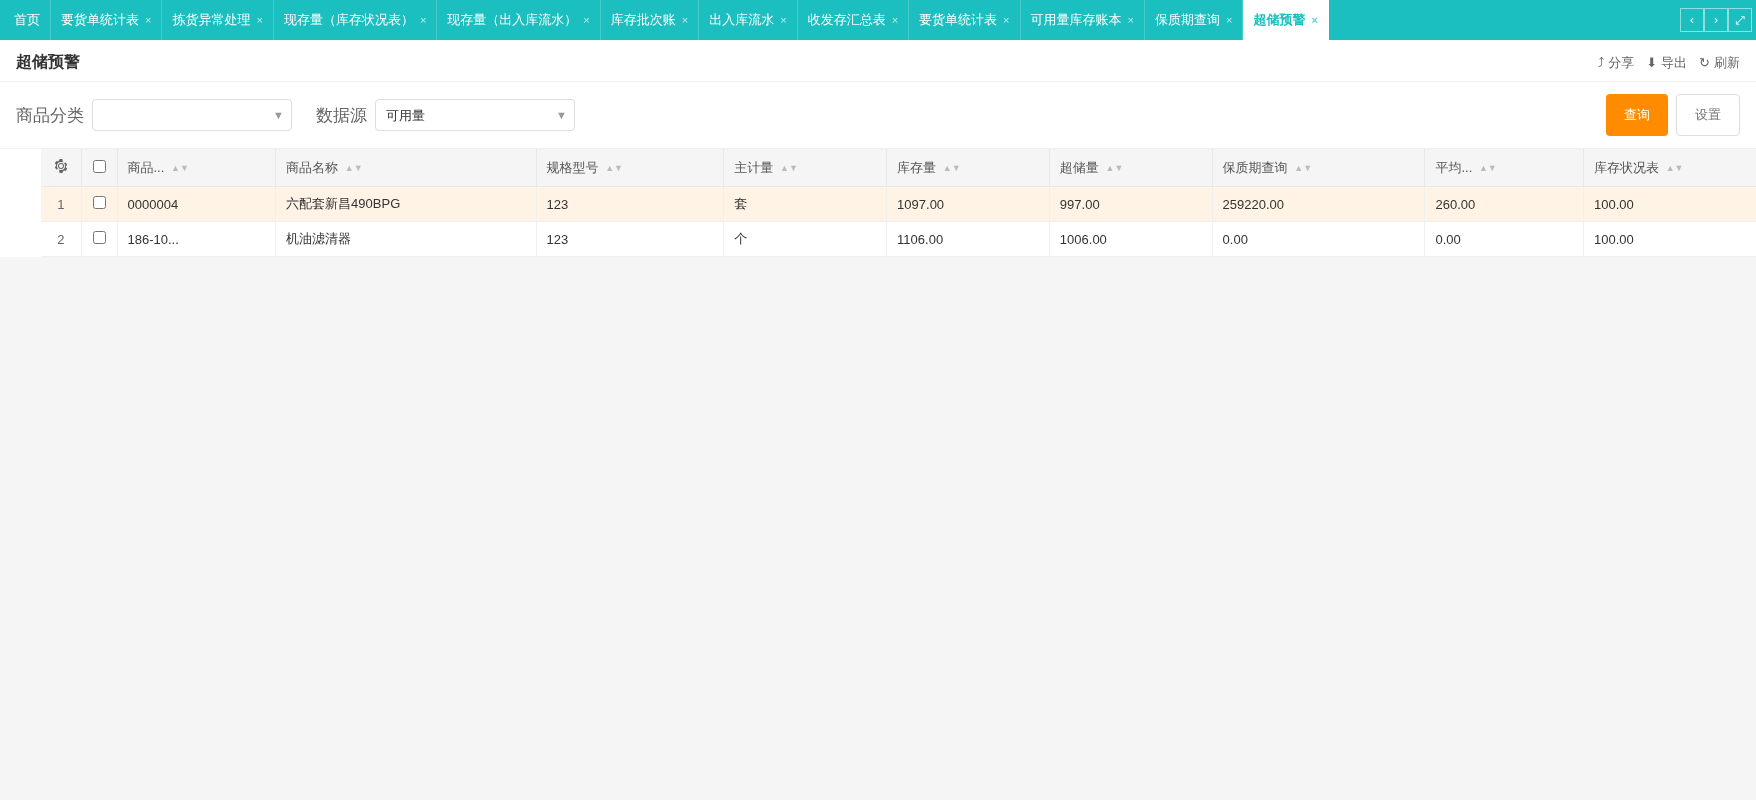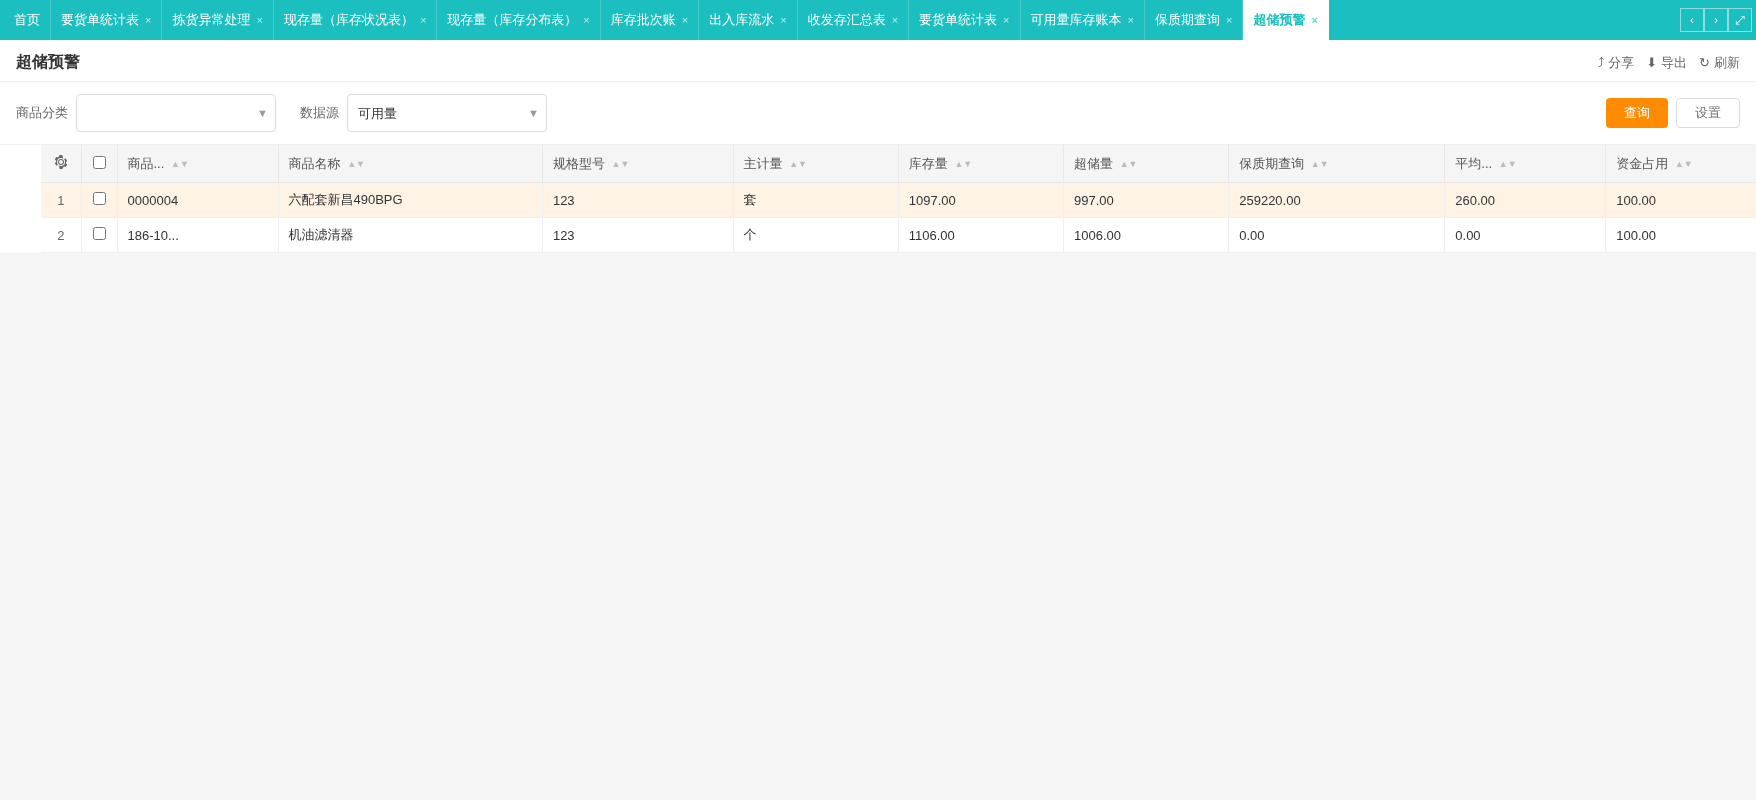--- a/index.html
+++ b/index.html
@@ -100,53 +100,53 @@
       gap: 24px;
       border-bottom: 1px solid #f0f0f0;
     }
     .filter-group {
       display: flex;
       align-items: center;
       gap: 8px;
     }
     .filter-label {
       color: #666;
-      font-size: 13px;
+      font-size: 17px;
       white-space: nowrap;
     }
     .filter-select-wrapper {
       position: relative;
       display: inline-flex;
       align-items: center;
     }
     .filter-select-wrapper select {
       appearance: none;
       border: 1px solid #ddd;
       border-radius: 4px;
       padding: 5px 28px 5px 10px;
       font-size: 13px;
       color: #333;
       background: #fff;
       cursor: pointer;
       min-width: 200px;
-      height: 38px;
+      height: 32px;
     }
     .filter-select-wrapper .chevron {
       position: absolute;
       right: 8px;
       pointer-events: none;
       color: #999;
       font-size: 11px;
     }
     .btn-query {
       background: #ff8c00;
       color: #fff;
       border: none;
       border-radius: 4px;
-      padding: 2px 18px;
+      padding: 12px 18px;
       font-size: 13px;
       cursor: pointer;
       margin-left: auto;
     }
     .btn-set {
       background: #fff;
       color: #737373;
       border: 1px solid #ddd;
       border-radius: 4px;
       padding: 5px 18px;
@@ -242,21 +242,21 @@
   </div>
   <div class="nav-tab">
     <span>拣货异常处理</span>
     <span class="close-x">×</span>
   </div>
   <div class="nav-tab">
     <span>现存量（库存状况表）</span>
     <span class="close-x">×</span>
   </div>
   <div class="nav-tab">
-    <span>现存量（库存分布表）</span>
+    <span>现存量（出入库流水）</span>
     <span class="close-x">×</span>
   </div>
   <div class="nav-tab">
     <span>库存批次账</span>
     <span class="close-x">×</span>
   </div>
   <div class="nav-tab">
     <span>出入库流水</span>
     <span class="close-x">×</span>
   </div>
@@ -374,21 +374,21 @@
           </th>
           <th>
             <span>保质期查询</span>
             <span class="sort-icon">▲▼</span>
           </th>
           <th>
             <span>平均...</span>
             <span class="sort-icon">▲▼</span>
           </th>
           <th>
-            <span>资金占用</span>
+            <span>库存状况表</span>
             <span class="sort-icon">▲▼</span>
           </th>
         </tr>
       </thead>
       <tbody id="table-body">
 
       <tr class="highlighted">
     <td class="row-num gear-col">1</td>
     <td class="checkbox-col">
       <input type="checkbox" style="">

